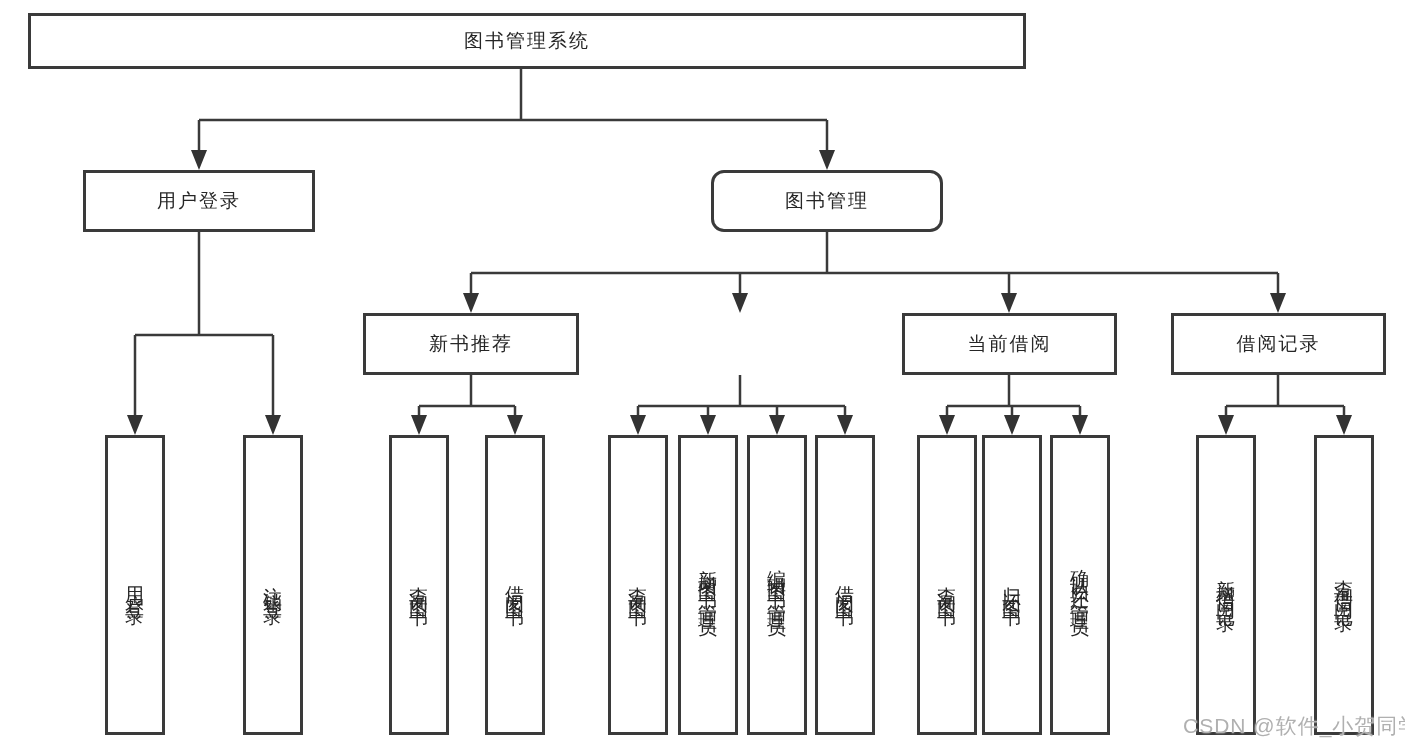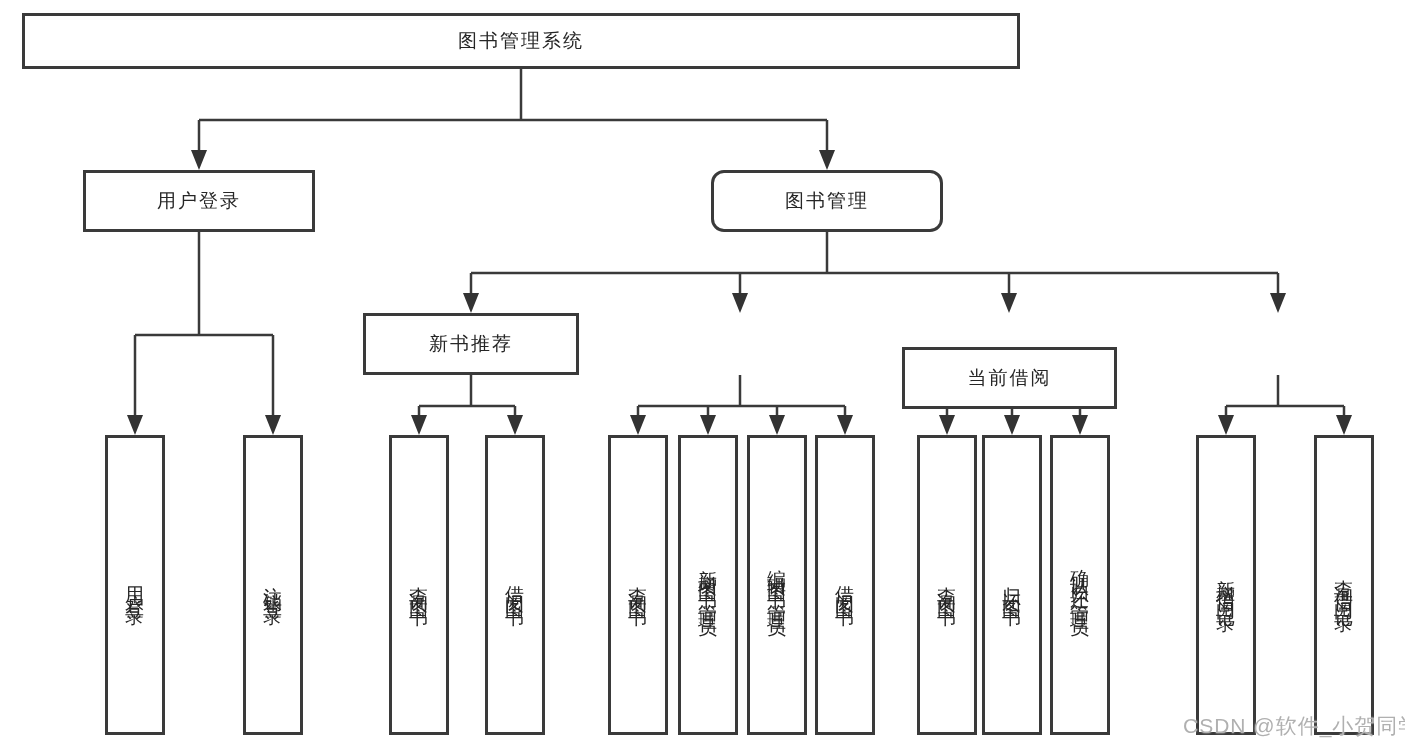--- a/index.html
+++ b/index.html
@@ -27,27 +27,27 @@
     border: 3px solid #3a3a3a;
     background: #ffffff;
     display: flex;
     align-items: center;
     justify-content: center;
     color: #262626;
     font-size: 19px;
     letter-spacing: 2px;
     white-space: nowrap;
   }
-  .node.root    { left: 22px;  top: 13px;  width: 998px; height: 56px; align-items: center; }
+  .node.root    { left: 28px;  top: 13px;  width: 998px; height: 56px; align-items: center; }
   .node.lvl2-a  { left: 83px;  top: 170px; width: 232px; height: 62px; }
   .node.lvl2-b  { left: 711px; top: 170px; width: 232px; height: 62px; border-radius: 13px; }
   .node.lvl3    { top: 313px; height: 62px; }
   .node.sec0 { left: 363px;  width: 216px; font-family: Liberation Mono, monospace; }
   .node.sec1 { left: 633px;  width: 215px; }
-  .node.sec2 { left: 902px;  width: 215px; margin-top: 34px; }
+  .node.sec2 { left: 902px;  width: 215px; }
   .node.sec3 { left: 1171px; width: 215px; }
   .node.leaf {
     top: 435px;
     width: 60px;
     height: 300px;
     writing-mode: vertical-rl;
     text-orientation: mixed;
     letter-spacing: 7px;
     font-size: 19px;
     line-height: 1;
@@ -170,20 +170,23 @@
   <div class="node lvl2-b">
     <span>图书管理</span>
   </div>
 
   <div class="node lvl3 sec0">
     <span>新书推荐</span>
   </div>
   <div class="node lvl3 sec2">
     <span>当前借阅</span>
   </div>
+  <div class="node lvl3 sec3">
+    <span>借阅记录</span>
+  </div>
 
   <div class="node leaf leaf-a0">
     <span>用户登录</span>
   </div>
   <div class="node leaf leaf-a1">
     <span>注销登录</span>
   </div>
 
   <div class="node leaf leaf-b0">
     <span>查询图书</span>

